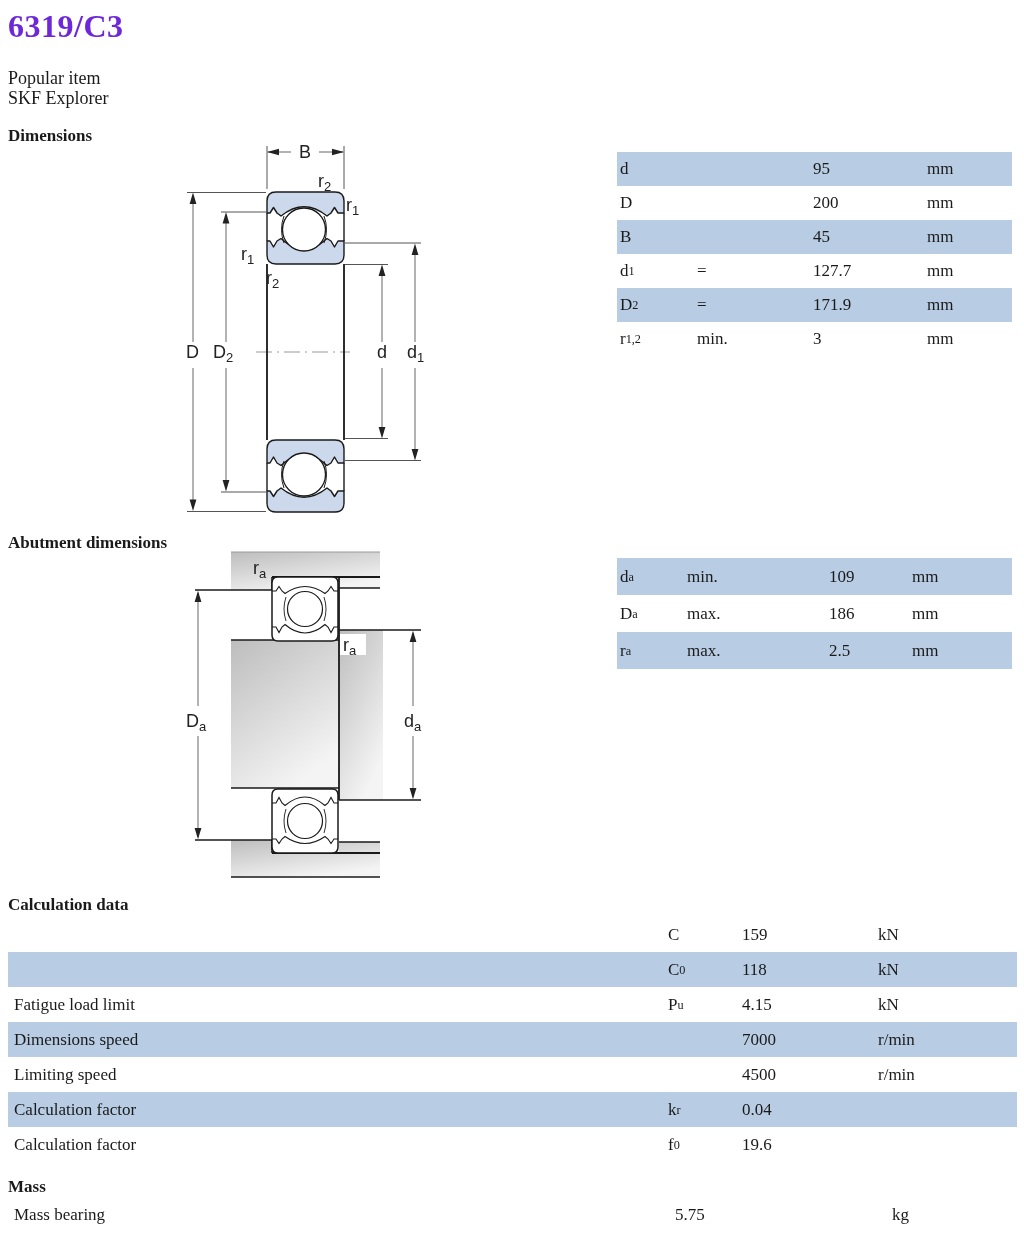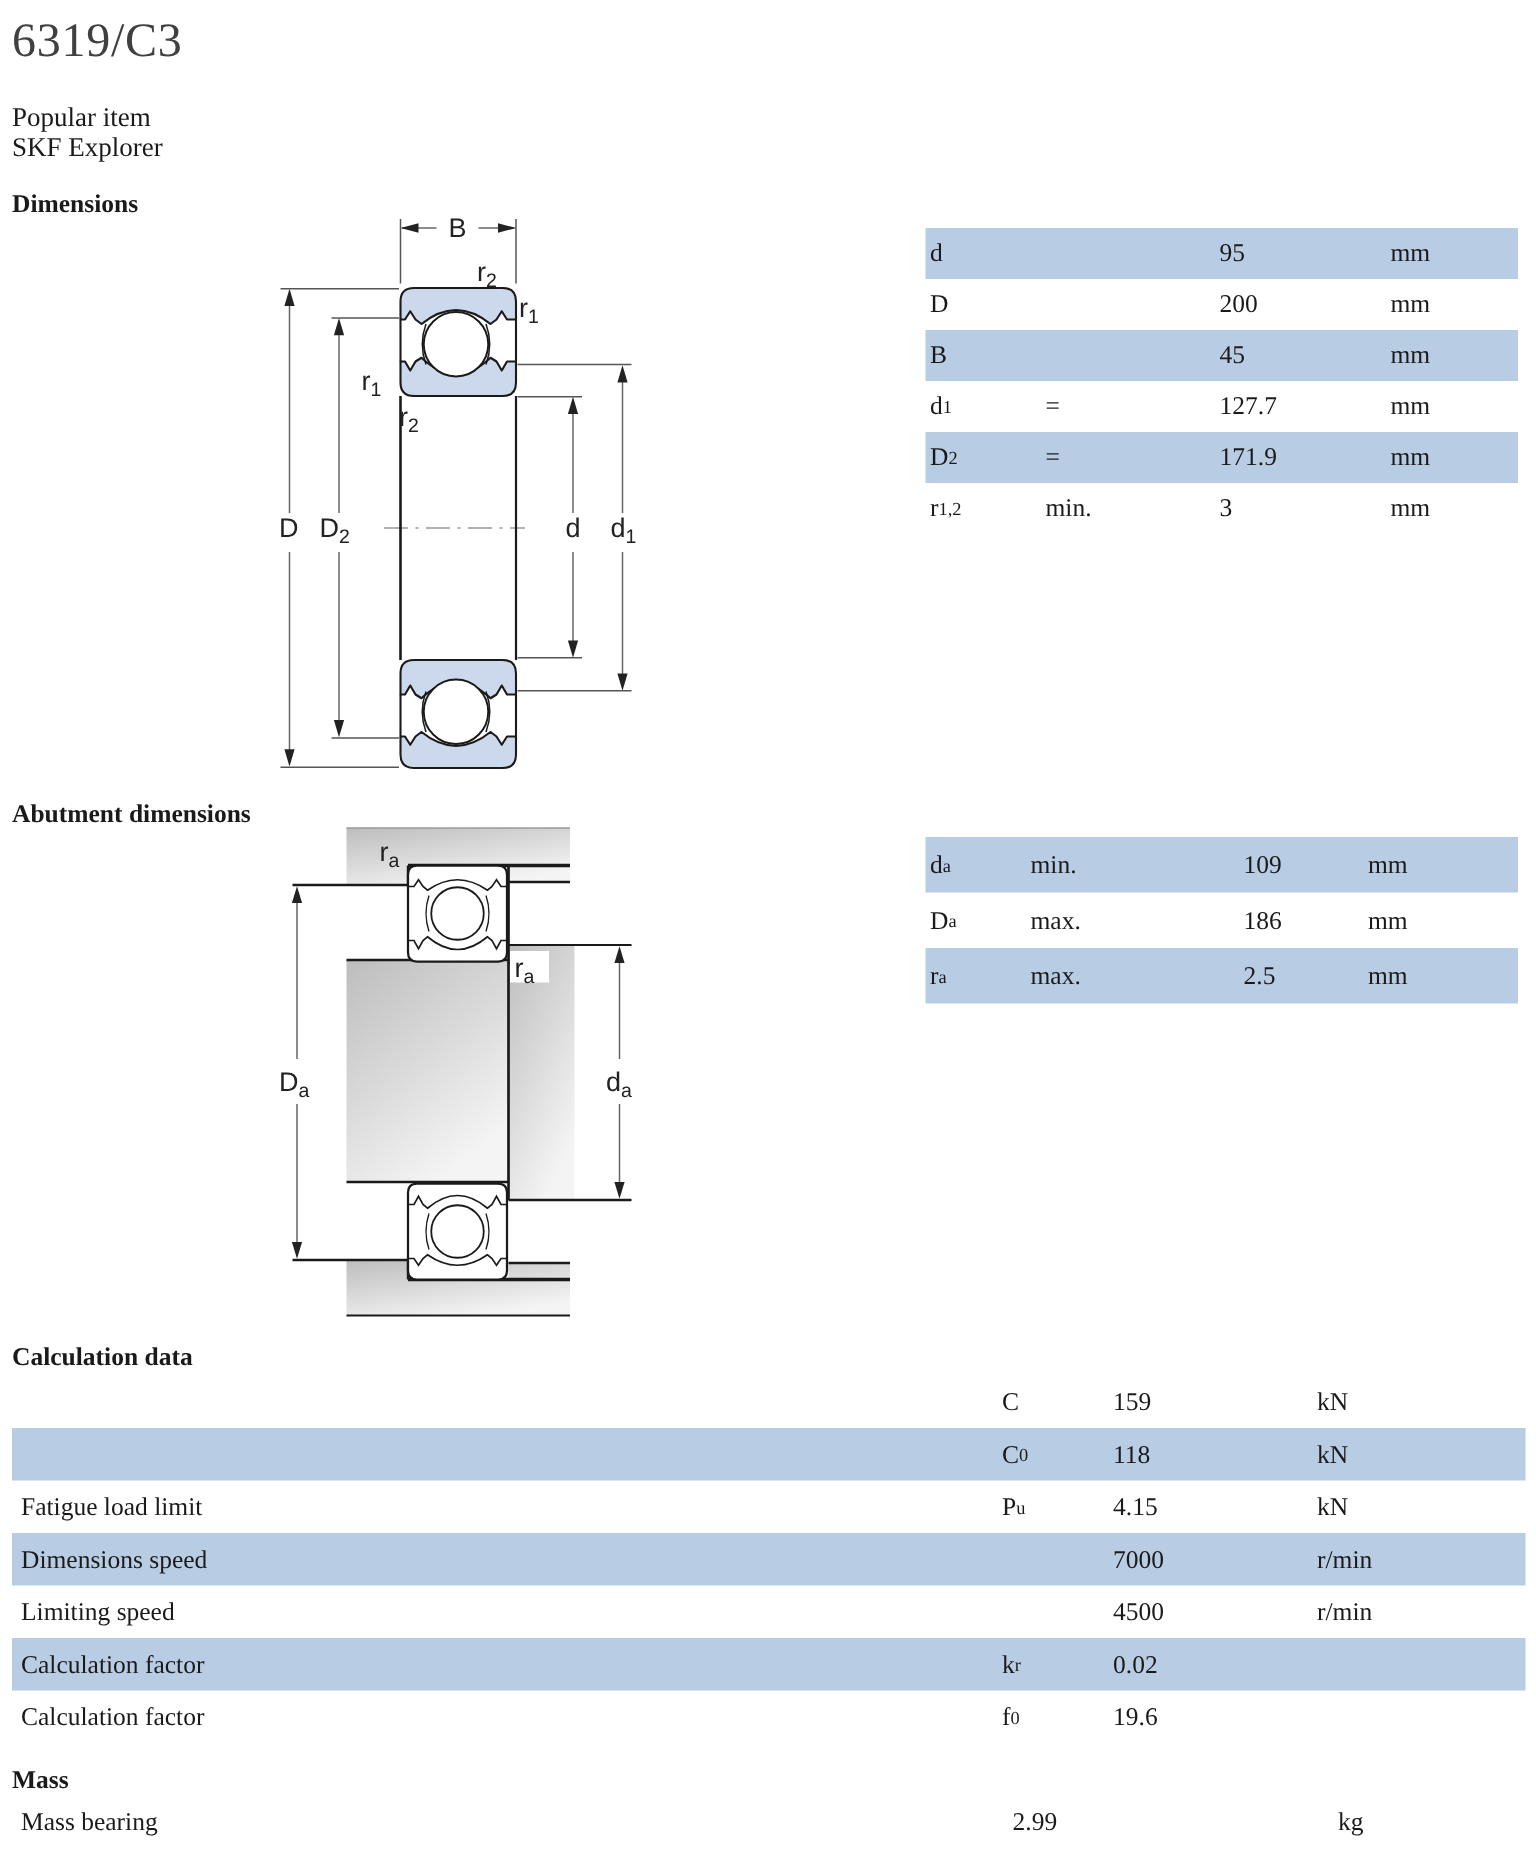--- a/index.html
+++ b/index.html
@@ -1,19 +1,19 @@
 <!DOCTYPE html>
 <html><head>
 <meta charset="utf-8">
 <style>
   html,body{margin:0;padding:0;background:#fff;}
   #page{position:relative;width:1024px;height:1238px;background:#ffffff;overflow:hidden;
         font-family:"Liberation Serif","DejaVu Serif",serif;color:#1a1a1a;}
   .abs{position:absolute;}
-  #title{left:8px;top:8px;font-size:32px;font-weight:normal;color:#404040;letter-spacing:.5px;text-align:center;}
+  #title{left:8px;top:8px;font-size:32px;font-weight:bold;color:#6d28d9;letter-spacing:.5px;text-align:center;}
   .subline{left:8px;font-size:18px;}
   .h2{left:8px;font-size:17px;font-weight:bold;}
   
   .tbl{position:absolute;}
   .trow{position:relative;width:100%;}
   .trow.blue{background:#b8cce4;}
   .cell{position:absolute;top:0;height:100%;display:flex;align-items:center;font-size:17px;white-space:nowrap;}
   sub{font-size:0.72em;line-height:0;}
   
   .stbl{width:395px;}
@@ -316,37 +316,37 @@
         </span>
       <span class="cell c2">4500</span>
       <span class="cell c3">r/min</span>
     </div>
     <div class="trow blue">
       <span class="cell c0">Calculation factor</span>
       <span class="cell c1">
           <span>k</span>
           <sub>r</sub>
         </span>
-      <span class="cell c2">0.02</span>
+      <span class="cell c2">0.04</span>
       <span class="cell c3"></span>
     </div>
     <div class="trow">
       <span class="cell c0">Calculation factor</span>
       <span class="cell c1">
           <span>f</span>
           <sub>0</sub>
         </span>
       <span class="cell c2">19.6</span>
       <span class="cell c3"></span>
     </div>
   </div>
 
   <div class="abs h2" style="top:1177px">Mass</div>
 
   <div class="tbl mtbl" style="left:8px;top:1199px">
     <div class="trow">
       <span class="cell c0">Mass bearing</span>
-      <span class="cell c2">2.99</span>
+      <span class="cell c2">5.75</span>
       <span class="cell c3">kg</span>
     </div>
   </div>
 
 </div>
 
 </body></html>

